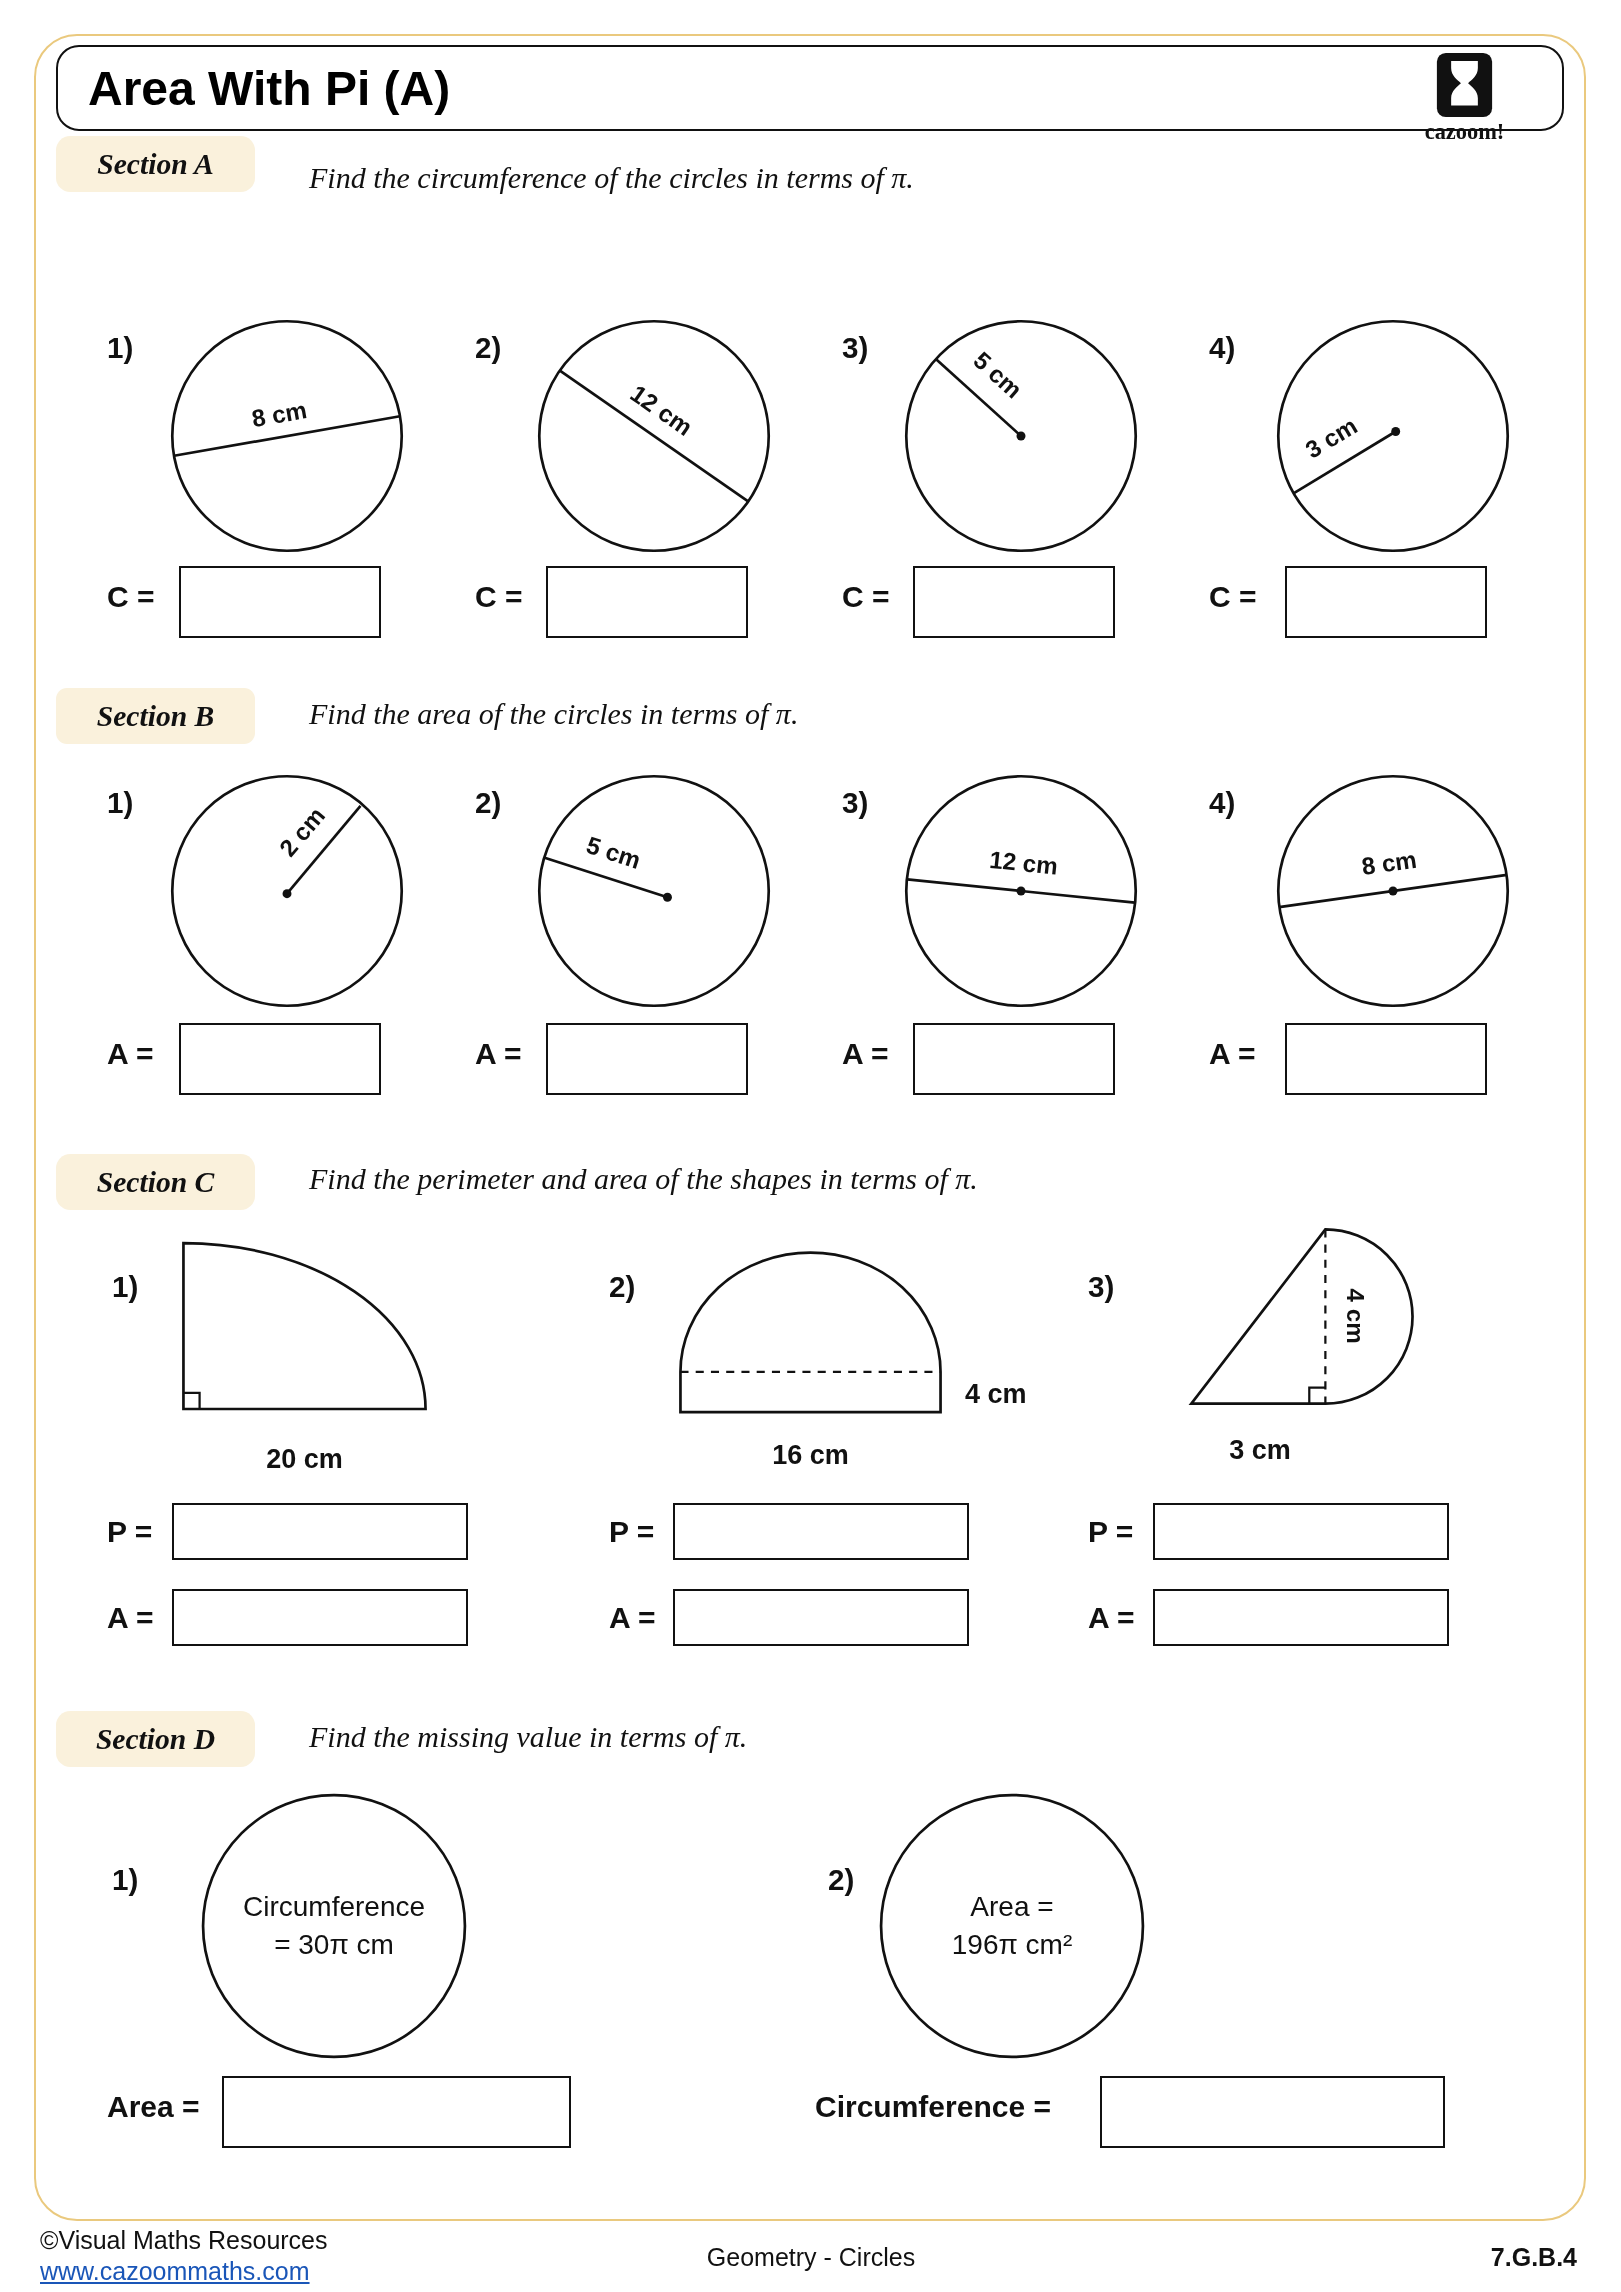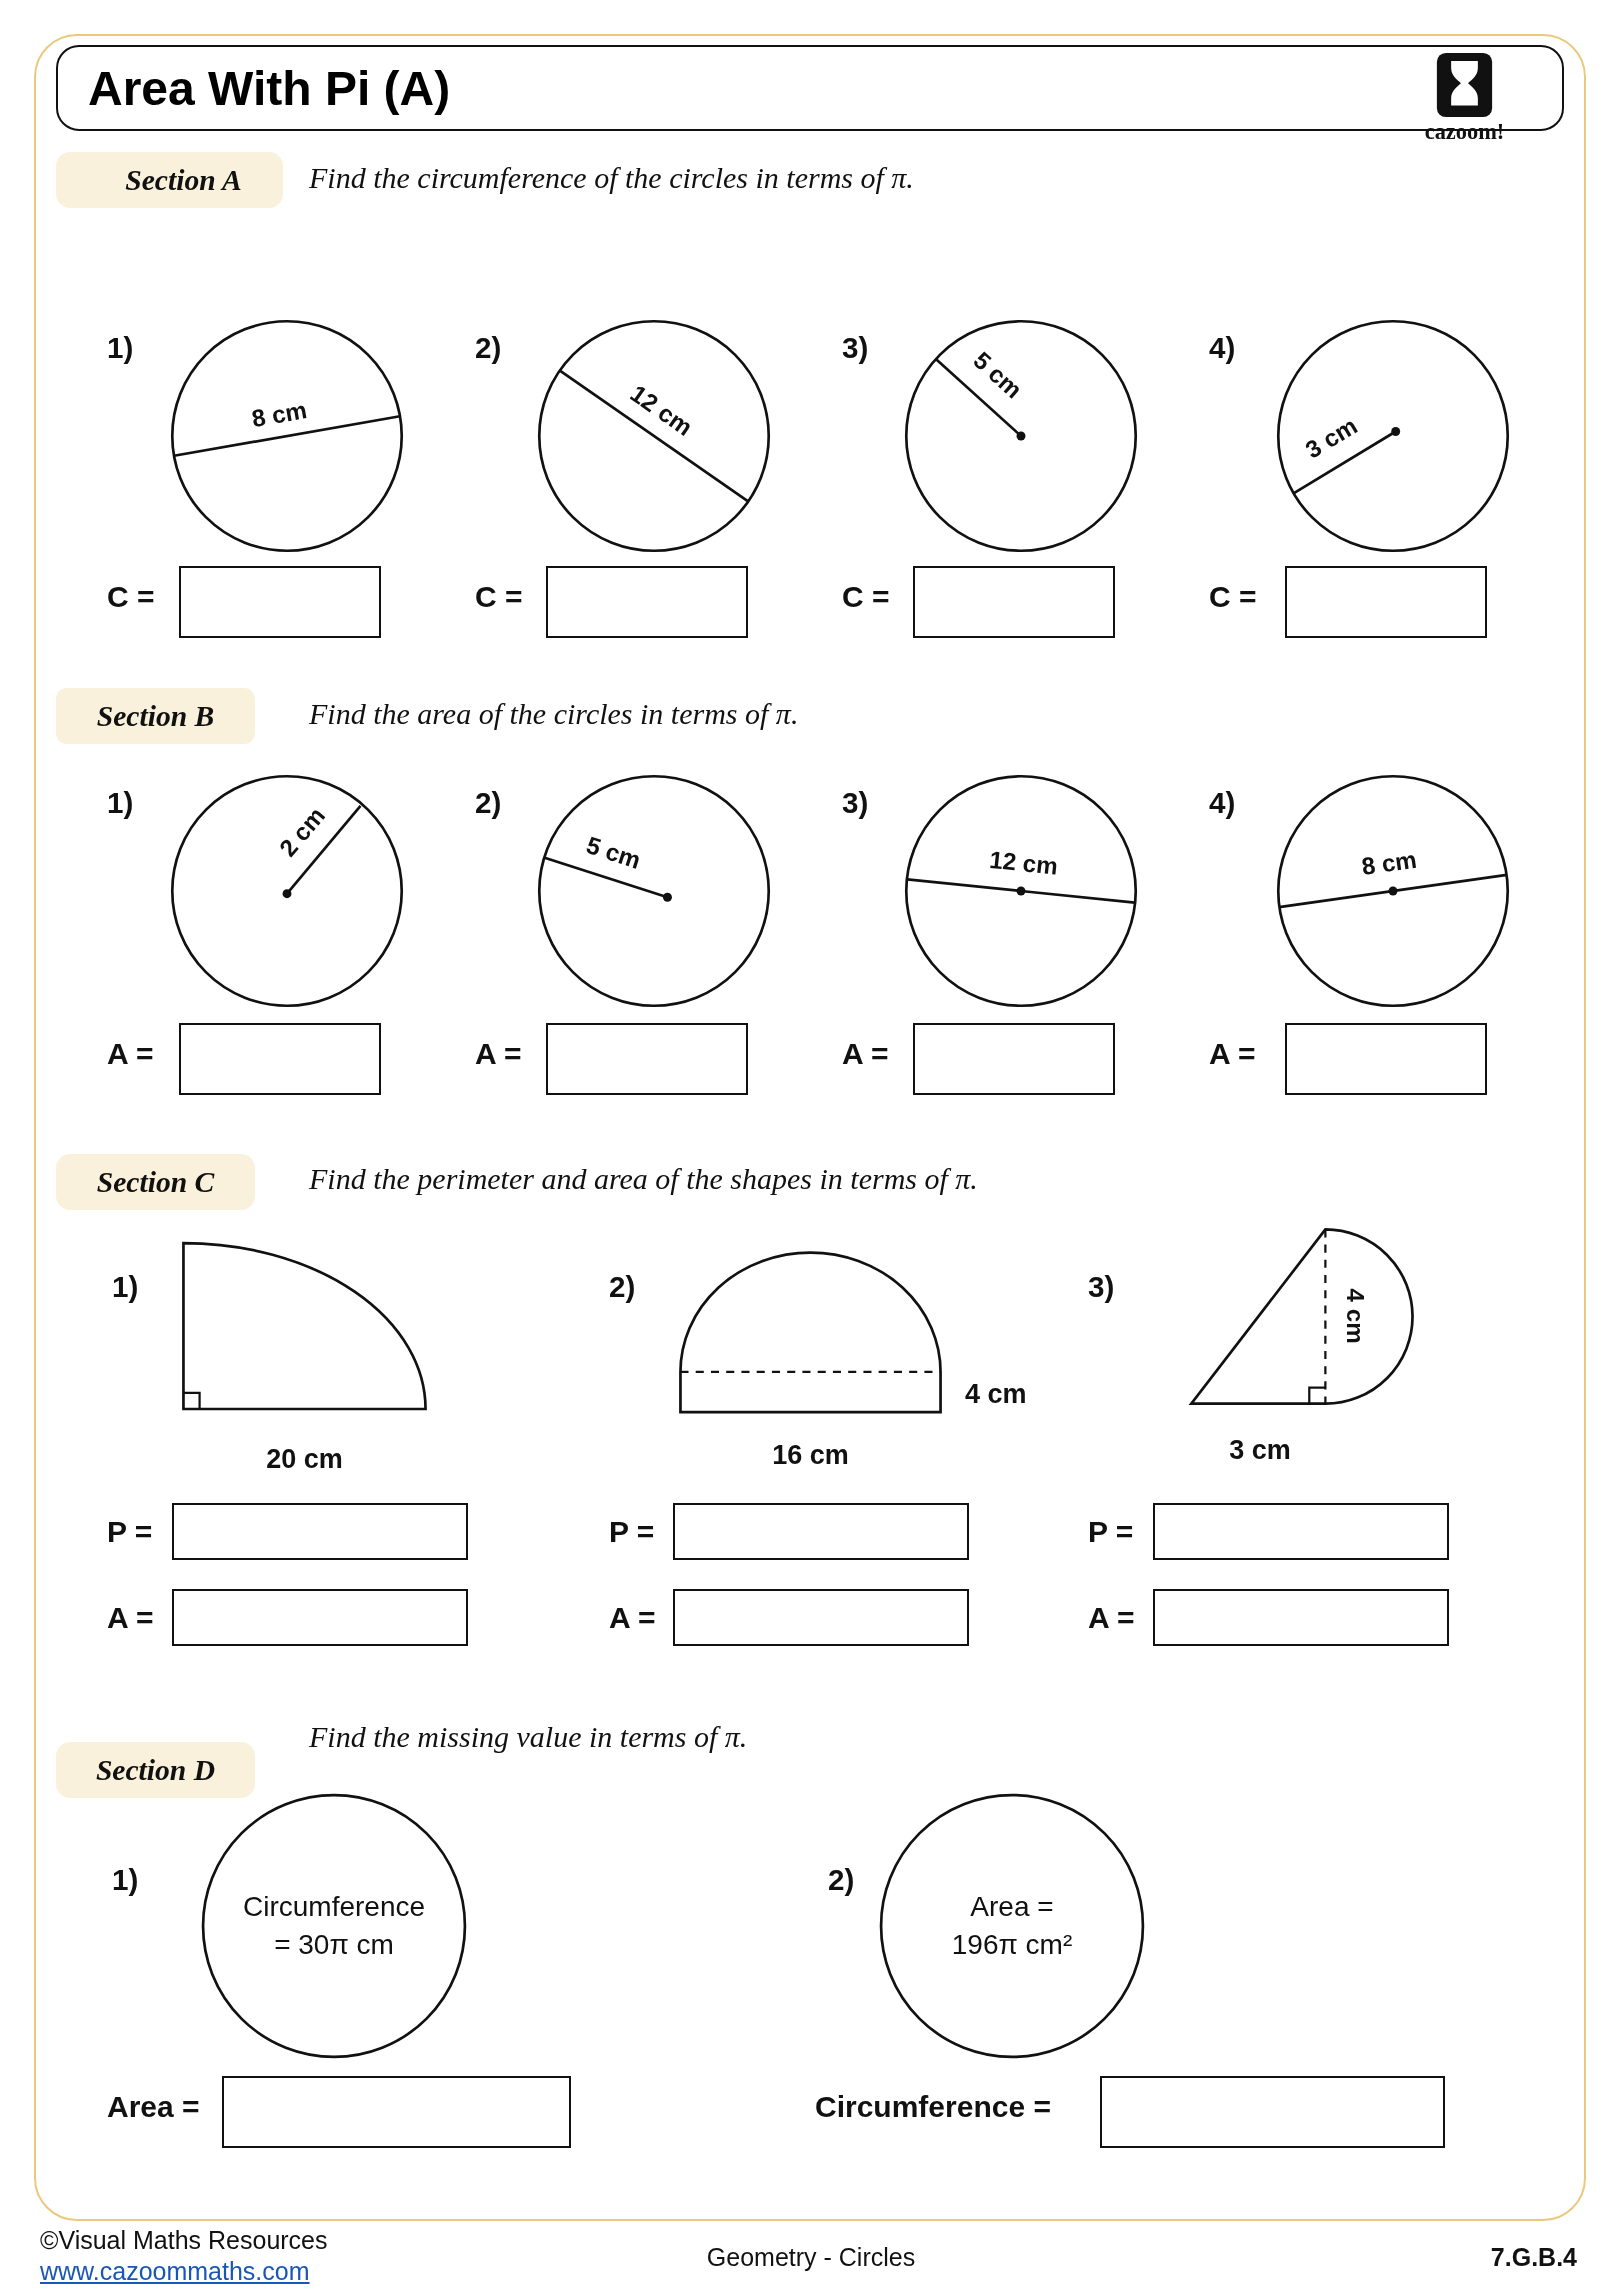--- a/index.html
+++ b/index.html
@@ -46,21 +46,21 @@
     <h1>Area With Pi (A)</h1>
   </div>
   <div class="logo">
     <svg width="57" height="66" viewBox="0 0 64 74">
       <rect x="1" y="1" width="62" height="72" rx="10" fill="#111"></rect>
       <path d="M17 10 h30 v8 c0 9 -7 13 -11 17 c4 4 11 8 11 17 v8 h-30 v-8 c0 -9 7 -13 11 -17 c-4 -4 -11 -8 -11 -17 z" fill="#fff"></path>
     </svg>
     <div class="logo-text">cazoom!</div>
   </div>
 
-  <div class="sec-label" style="top:152px;padding-left:28px;">Section A</div>
+  <div class="sec-label" style="top:136px;">Section A</div>
   <div class="instruction" style="top:161px;">Find the circumference of the circles in terms of π.</div>
 
   <div class="qnum" style="left:107px;top:331px;">1)</div>
   <div class="qnum" style="left:475px;top:331px;">2)</div>
   <div class="qnum" style="left:842px;top:331px;">3)</div>
   <div class="qnum" style="left:1209px;top:331px;">4)</div>
 
   <svg class="abs" style="left:166px;top:315px;" width="242" height="242" viewBox="0 0 270 270">
     <circle class="shape" cx="135" cy="135" r="128"></circle>
     <line class="mline" x1="9" y1="157" x2="261" y2="113"></line>
@@ -170,21 +170,21 @@
   <div class="ans-label" style="left:1088px;top:1515px;">P =</div>
   <div class="ans-box" style="left:1153px;top:1503px;width:296px;height:57px;"></div>
 
   <div class="ans-label" style="left:107px;top:1601px;">A =</div>
   <div class="ans-box" style="left:172px;top:1589px;width:296px;height:57px;"></div>
   <div class="ans-label" style="left:609px;top:1601px;">A =</div>
   <div class="ans-box" style="left:673px;top:1589px;width:296px;height:57px;"></div>
   <div class="ans-label" style="left:1088px;top:1601px;">A =</div>
   <div class="ans-box" style="left:1153px;top:1589px;width:296px;height:57px;"></div>
 
-  <div class="sec-label" style="top:1711px;margin-top:31px;">Section D</div>
+  <div class="sec-label" style="top:1711px;">Section D</div>
   <div class="instruction" style="top:1720px;">Find the missing value in terms of π.</div>
 
   <div class="qnum" style="left:112px;top:1863px;">1)</div>
   <div class="qnum" style="left:828px;top:1863px;">2)</div>
 
   <svg class="abs" style="left:195px;top:1787px;" width="278" height="278" viewBox="0 0 310 310">
     <circle class="shape" cx="155" cy="155" r="146"></circle>
   </svg>
   <div class="d-text" style="left:195px;top:1787px;width:278px;height:278px;">
     <span>Circumference</span>

